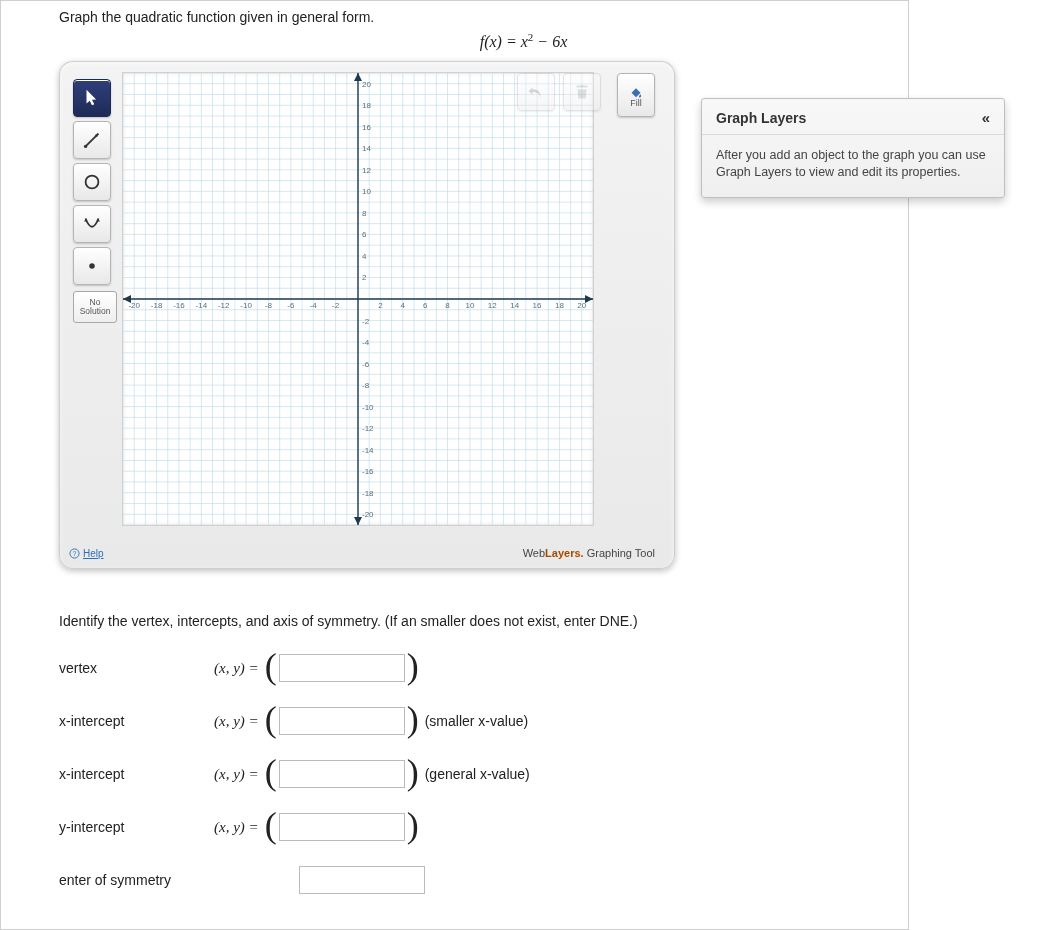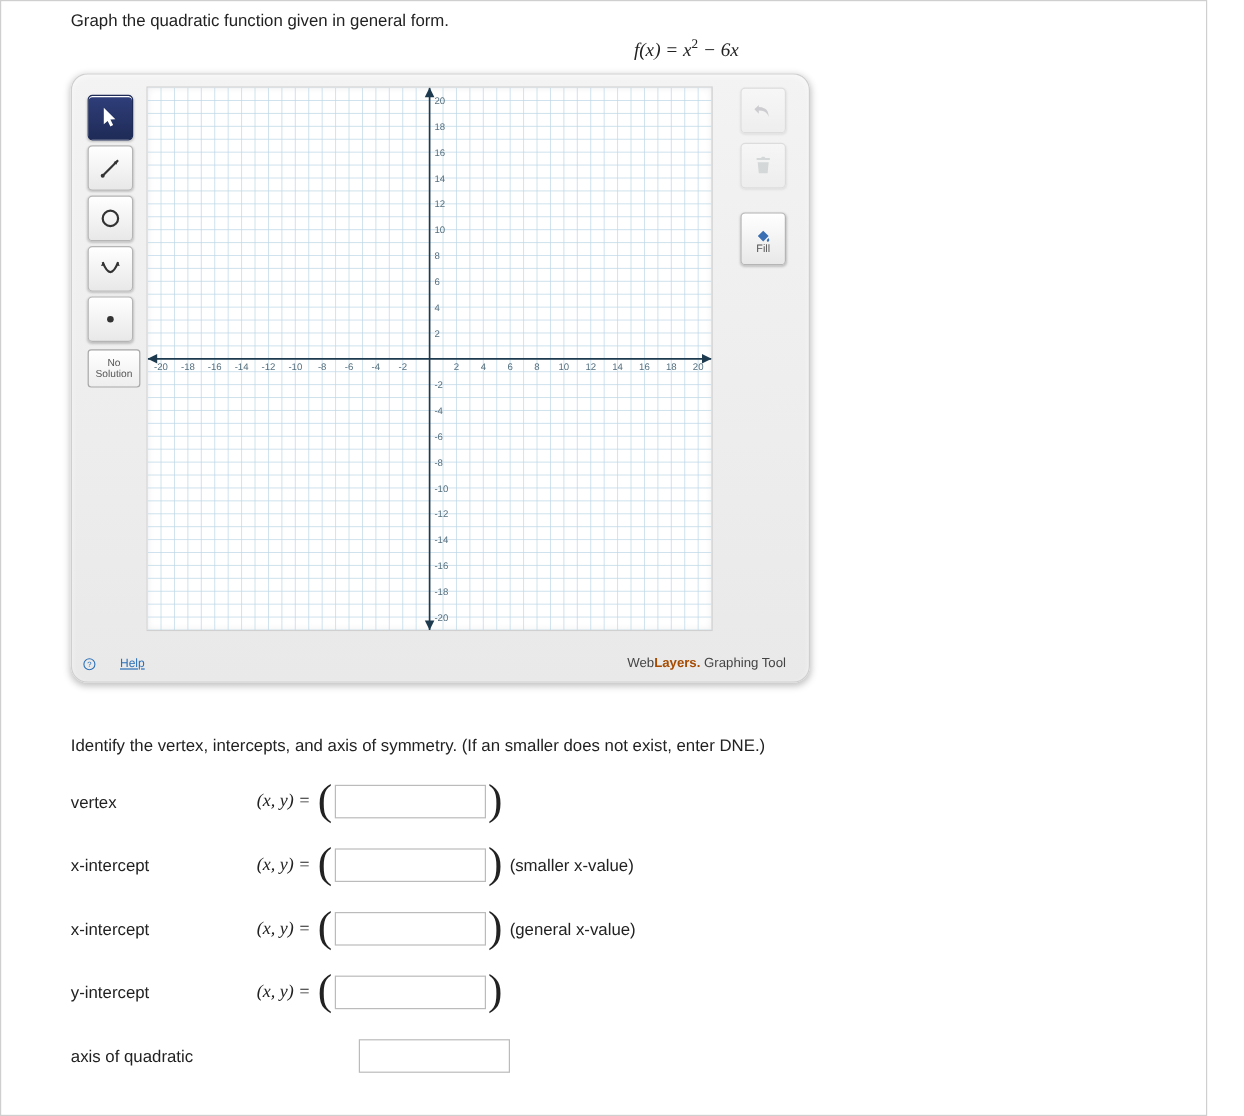--- a/index.html
+++ b/index.html
@@ -1,41 +1,41 @@
 <!DOCTYPE html>
 <html><head>
 <meta charset="utf-8">
 <style>
   html, body { margin:0; padding:0; font-family: Arial, Helvetica, sans-serif; font-size:14px; color:#222; background:#fff; }
-  .page { position:relative; width:1006px; min-height:930px; box-sizing:border-box; border:1px solid #cfcfcf; padding-top:8px; padding-left:58px; }
+  .page { position:relative; width:909px; min-height:930px; box-sizing:border-box; border:1px solid #cfcfcf; padding-top:8px; padding-left:58px; }
   .instruction { margin-top:0; margin-bottom:6px; }
   .equation { margin:4px 0 10px 80px; font-style:italic; font-family:"Times New Roman", Georgia, serif; font-size:16px;text-align:center; }
   .equation sup { font-style:normal; font-size:11px; }
 
   
   .widget-wrap { position:relative; width:620px; height:512px; }
   .widget { position:relative; width:616px; height:508px; border-radius:14px;
             background:linear-gradient(#f3f3f3,#e9e9e9);
             box-shadow:inset 0 0 0 1px #cfcfcf, inset 0 2px 6px rgba(255,255,255,.7), 0 2px 6px rgba(0,0,0,.25); }
 
   .toolbar { position:absolute; left:14px; top:18px; display:flex; flex-direction:column; gap:4px; }
   .tool { width:36px; height:36px; border:1px solid #b5b5b5; border-radius:4px;
           background:linear-gradient(#ffffff,#e8e8e8); display:flex; align-items:center; justify-content:center;
           box-shadow:inset 0 1px 0 #fff, 0 1px 2px rgba(0,0,0,.2); cursor:pointer; }
   .tool.sel { background:linear-gradient(#2f3e7a,#1e2b57); border-color:#1e2b57; }
   .tool svg { width:22px; height:22px; }
   .nosol { width:42px; height:30px; margin-top:2px; border:1px solid #a8a8a8; border-radius:3px; background:linear-gradient(#fff,#eee);
            font-size:8.5px; color:#555; display:flex; align-items:center; justify-content:center; text-align:center; line-height:1.05; cursor:pointer; }
 
-  .help { position:absolute; left:10px; bottom:10px; font-size:10px; color:#2b70b8; text-decoration:underline; display:flex; align-items:center; gap:20px; cursor:pointer; }
+  .help { position:absolute; left:10px; bottom:10px; font-size:10px; color:#2b70b8; text-decoration:underline; display:flex; align-items:center; gap:3px; cursor:pointer; }
 
   .canvas { position:absolute; left:63px; top:11px; width:470px; height:452px; border:1px solid #d0d0d0;
             background:#fff; box-shadow:inset 0 0 6px rgba(0,0,0,.08); overflow:hidden; }
 
-  .rtools { position:absolute; right:20px; top:12px; display:flex; flex-direction:column; gap:8px; }
+  .rtools { position:absolute; right:20px; top:12px; display:flex; flex-direction:row; gap:8px; }
   .rtools .tool.disabled { opacity:.35; filter:grayscale(.3); cursor:default; }
   .fill-label { font-size:9px; color:#555; text-align:center; margin-top:-4px; }
 
   .branding { position:absolute; right:20px; bottom:10px; font-size:11px; color:#444; }
   .branding b { color:#a64b00; }
 
   
   .panel { position:absolute; left:700px; top:97px; width:302px; border:1px solid #bfbfbf; border-radius:3px;
            background:linear-gradient(#f8f8f8,#efefef); box-shadow:0 4px 8px rgba(0,0,0,.2); }
   .panel-head { display:flex; justify-content:space-between; align-items:center; padding:10px 14px 8px; border-bottom:1px solid #d9d9d9; }
@@ -270,20 +270,27 @@
           </svg>
         <span>Help</span>
       </div>
 
       <div class="branding">
         <span>Web</span><b>Layers.</b><span> Graphing Tool</span>
       </div>
     </div>
   </div>
 
+  <div class="panel">
+    <div class="panel-head">
+      <span>Graph Layers</span>
+      <span class="collapse">«</span>
+    </div>
+    <div class="panel-body">After you add an object to the graph you can use Graph Layers to view and edit its properties.</div>
+  </div>
 
   <div class="identify">
     <div class="prompt">Identify the vertex, intercepts, and axis of symmetry. (If an smaller does not exist, enter DNE.)</div>
 
     <div class="rows">
       <div class="row">
         <span class="label">vertex</span>
         <span class="px"><span class="xy">(x, y)  =</span></span>
         <span class="paren">(</span>
         <input class="ans" style="">
@@ -310,19 +317,19 @@
 
       <div class="row">
         <span class="label">y-intercept</span>
         <span class="px"><span class="xy">(x, y)  =</span></span>
         <span class="paren">(</span>
         <input class="ans" style="">
         <span class="paren">)</span>
       </div>
 
       <div class="row axis-row">
-        <span class="label">axis of quadratic</span>
+        <span class="label">enter of symmetry</span>
         <input class="ans small" style="">
       </div>
     </div>
   </div>
 
 </div>
 
 </body></html>

